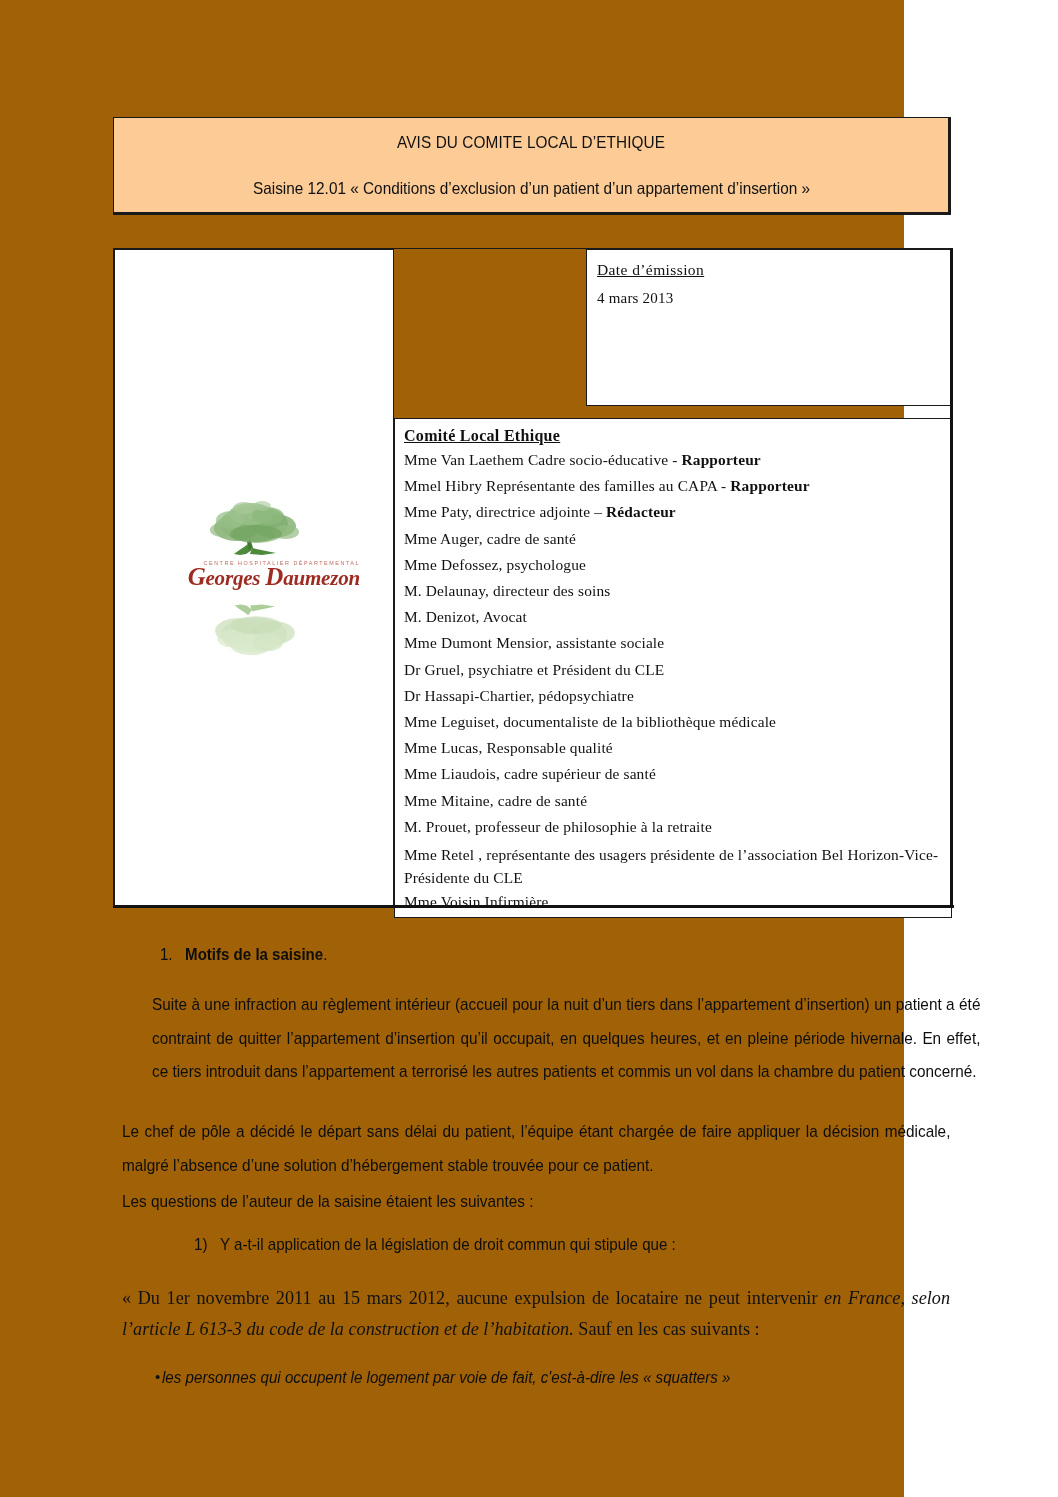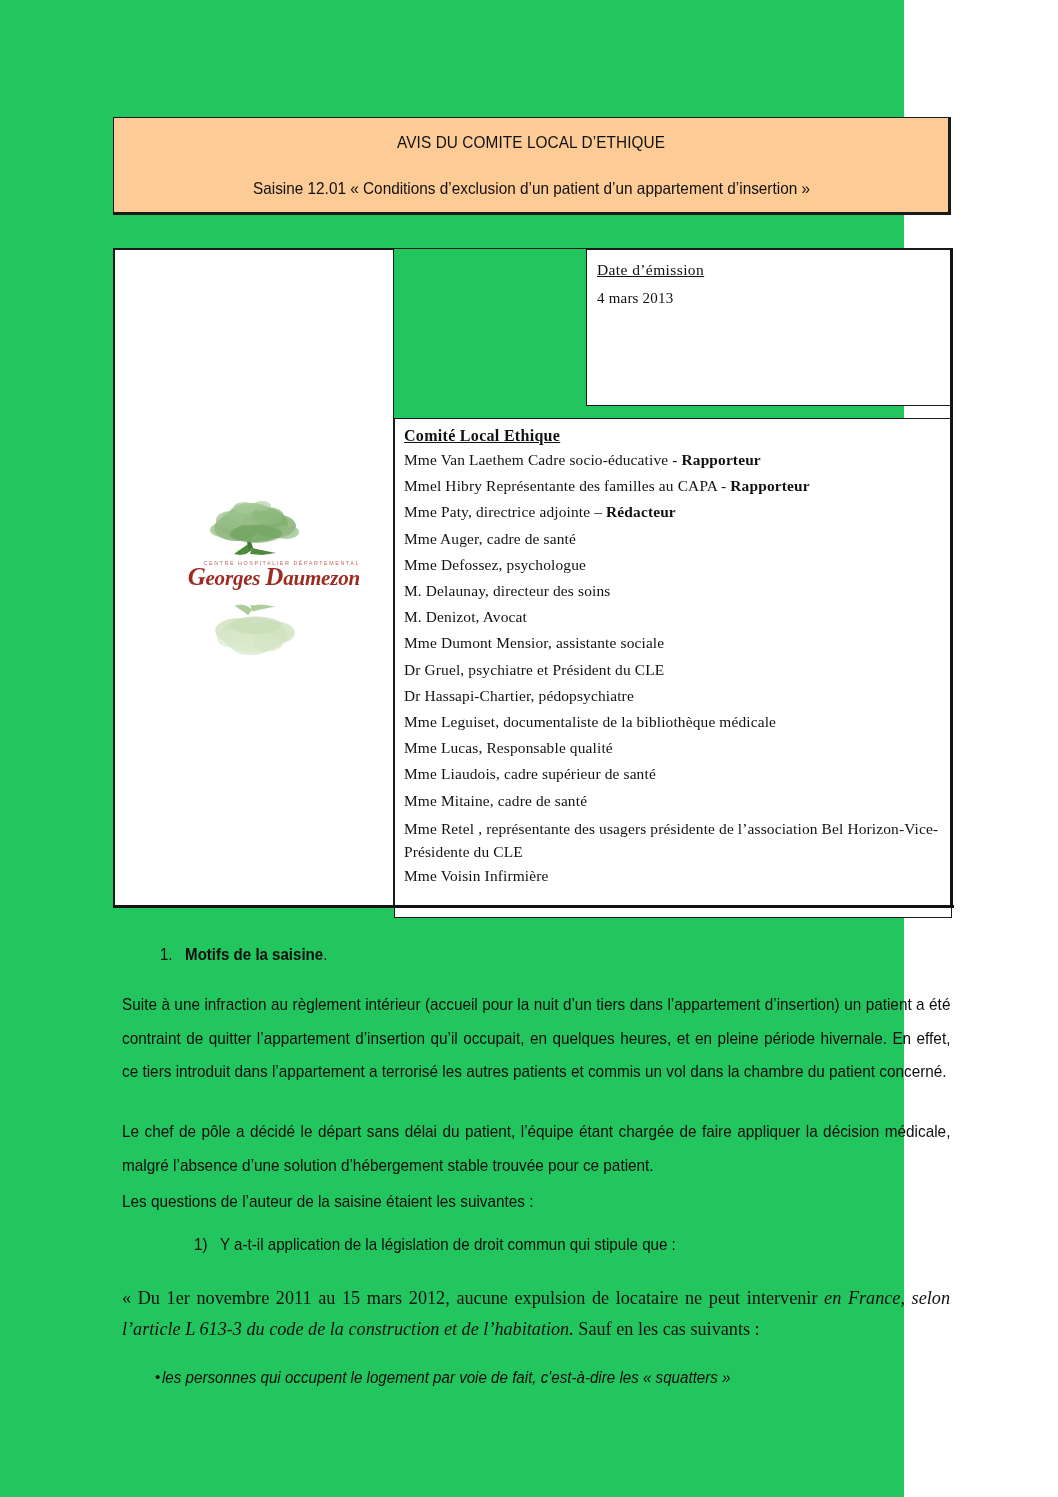--- a/index.html
+++ b/index.html
@@ -15,21 +15,21 @@
     font-family: "Liberation Sans", sans-serif;
     color: #0d0d0d;
     overflow: hidden;
   }
 
   .page {
     position: absolute;
     left: 0; top: 0;
     width: 904px;
     height: 1497px;
-    background: #22c55e;
+    background: #a16207;
   }
 
   
   .header-banner {
     position: absolute;
     left: 113px;
     top: 117px;
     width: 838px;
     height: 98px;
     background: #FCCB96;
@@ -372,34 +372,35 @@
       <div class="member"><span>Mme Defossez, psychologue</span></div>
       <div class="member"><span>M. Delaunay, directeur des soins</span></div>
       <div class="member"><span>M. Denizot, Avocat</span></div>
       <div class="member"><span>Mme Dumont Mensior, assistante sociale</span></div>
       <div class="member"><span>Dr Gruel, psychiatre et Président du CLE</span></div>
       <div class="member"><span>Dr Hassapi-Chartier, pédopsychiatre</span></div>
       <div class="member"><span>Mme Leguiset, documentaliste de la bibliothèque médicale</span></div>
       <div class="member"><span>Mme Lucas, Responsable qualité</span></div>
       <div class="member"><span>Mme Liaudois, cadre supérieur de santé</span></div>
       <div class="member"><span>Mme Mitaine, cadre de santé</span></div>
+      <div class="member"><span>M. Prouet, professeur de philosophie à la retraite</span></div>
       <div class="member wrap"><span>Mme Retel , représentante des usagers présidente de l’association Bel Horizon-Vice-Présidente du CLE</span></div>
       <div class="member"><span>Mme Voisin Infirmière</span></div>
     </div>
 
   </div>
   <div class="info-table-shadow-r"></div>
   <div class="info-table-shadow-b"></div>
 
   <div class="body-text num-item" style="top:945px; left:160px;">
     <span class="num">1.</span>
     &nbsp;&nbsp;<span>Motifs de la saisine</span><span class="dot">.</span>
   </div>
 
-  <div class="body-text" style="top:988px;">
+  <div class="body-text" style="top:988px;margin-left:30px;">
     <div class="para">Suite à une infraction au règlement intérieur (accueil pour la nuit d’un tiers dans l’appartement d’insertion) un patient a été contraint de  quitter l’appartement d’insertion qu’il occupait, en quelques heures, et en pleine période hivernale.  En effet, ce tiers introduit dans l’appartement a terrorisé les autres patients et commis un vol dans la chambre du patient concerné.</div>
   </div>
 
   <div class="body-text" style="top:1115px;">
     <div class="para">Le chef de pôle a décidé le départ sans délai du patient, l’équipe étant chargée de faire appliquer la décision médicale, malgré l’absence d’une solution d’hébergement stable trouvée pour ce patient.</div>
   </div>
 
   <div class="body-text" style="top:1185px;">
     <div class="para-left">Les questions de l’auteur de la saisine étaient les suivantes :</div>
   </div>

